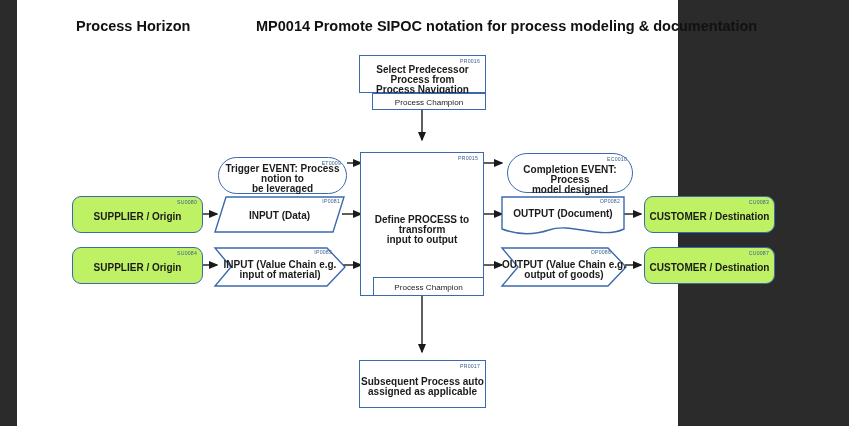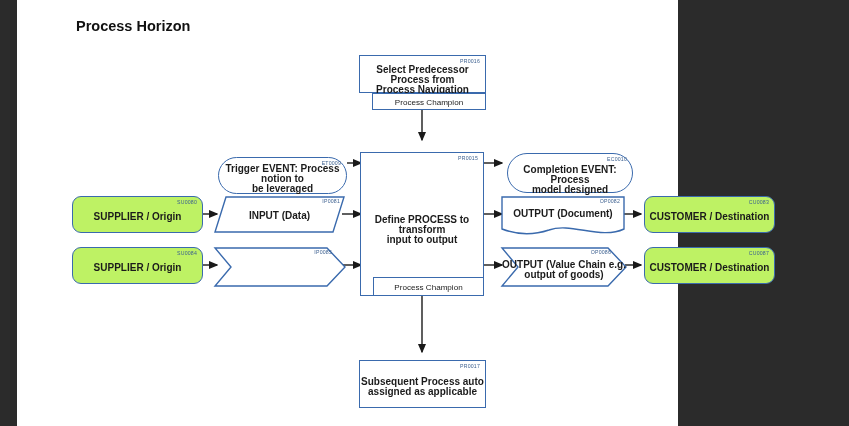--- a/index.html
+++ b/index.html
@@ -49,20 +49,21 @@
 
   .svgshape{position:absolute;left:0;top:0;overflow:visible;}
   .conn{position:absolute;left:0;top:0;width:815px;height:426px;overflow:visible;pointer-events:none;}
 </style>
 </head>
 <body>
 
 <div id="canvas">
 
   <div class="hdr" id="hdr-horizon">Process Horizon</div>
+  <div class="hdr" id="hdr-title">MP0014 Promote SIPOC notation for process modeling &amp; documentation</div>
 
   <svg class="conn">
     <defs>
       <marker id="ah" markerWidth="7" markerHeight="7" refX="6" refY="3" orient="auto">
         <path d="M0,0 L7,3 L0,6 z" fill="#1a1a1a"></path>
       </marker>
     </defs>
 
     <line x1="405" y1="93" x2="405" y2="140" stroke="#1a1a1a" stroke-width="1.4" marker-end="url(#ah)"></line>
 
@@ -126,20 +127,22 @@
     </svg>
     <div class="idtag">IP0081</div>
     <div class="lbl" style="top:15px;">INPUT (Data)</div>
   </div>
 
   <div class="node" style="left:197px;top:247px;width:132px;height:40px;">
     <svg class="svgshape" width="132" height="40">
       <polygon points="1,1 113,1 131,20 113,39 1,39 17,20" fill="#fff" stroke="#3a6aad" stroke-width="1.4"></polygon>
     </svg>
     <div class="idtag" style="right:14px;">IP0085</div>
+    <div class="lbl" style="top:13px;">INPUT (Value Chain e.g.
+input of material)</div>
   </div>
 
   <div class="node rect" style="left:343px;top:152px;width:124px;height:144px;">
     <div class="idtag">PR0015</div>
     <div class="lbl" style="top:62px;">Define PROCESS to transform
 input to output</div>
     <div class="rolebar">
       <span>Process Champion</span>
     </div>
   </div>

